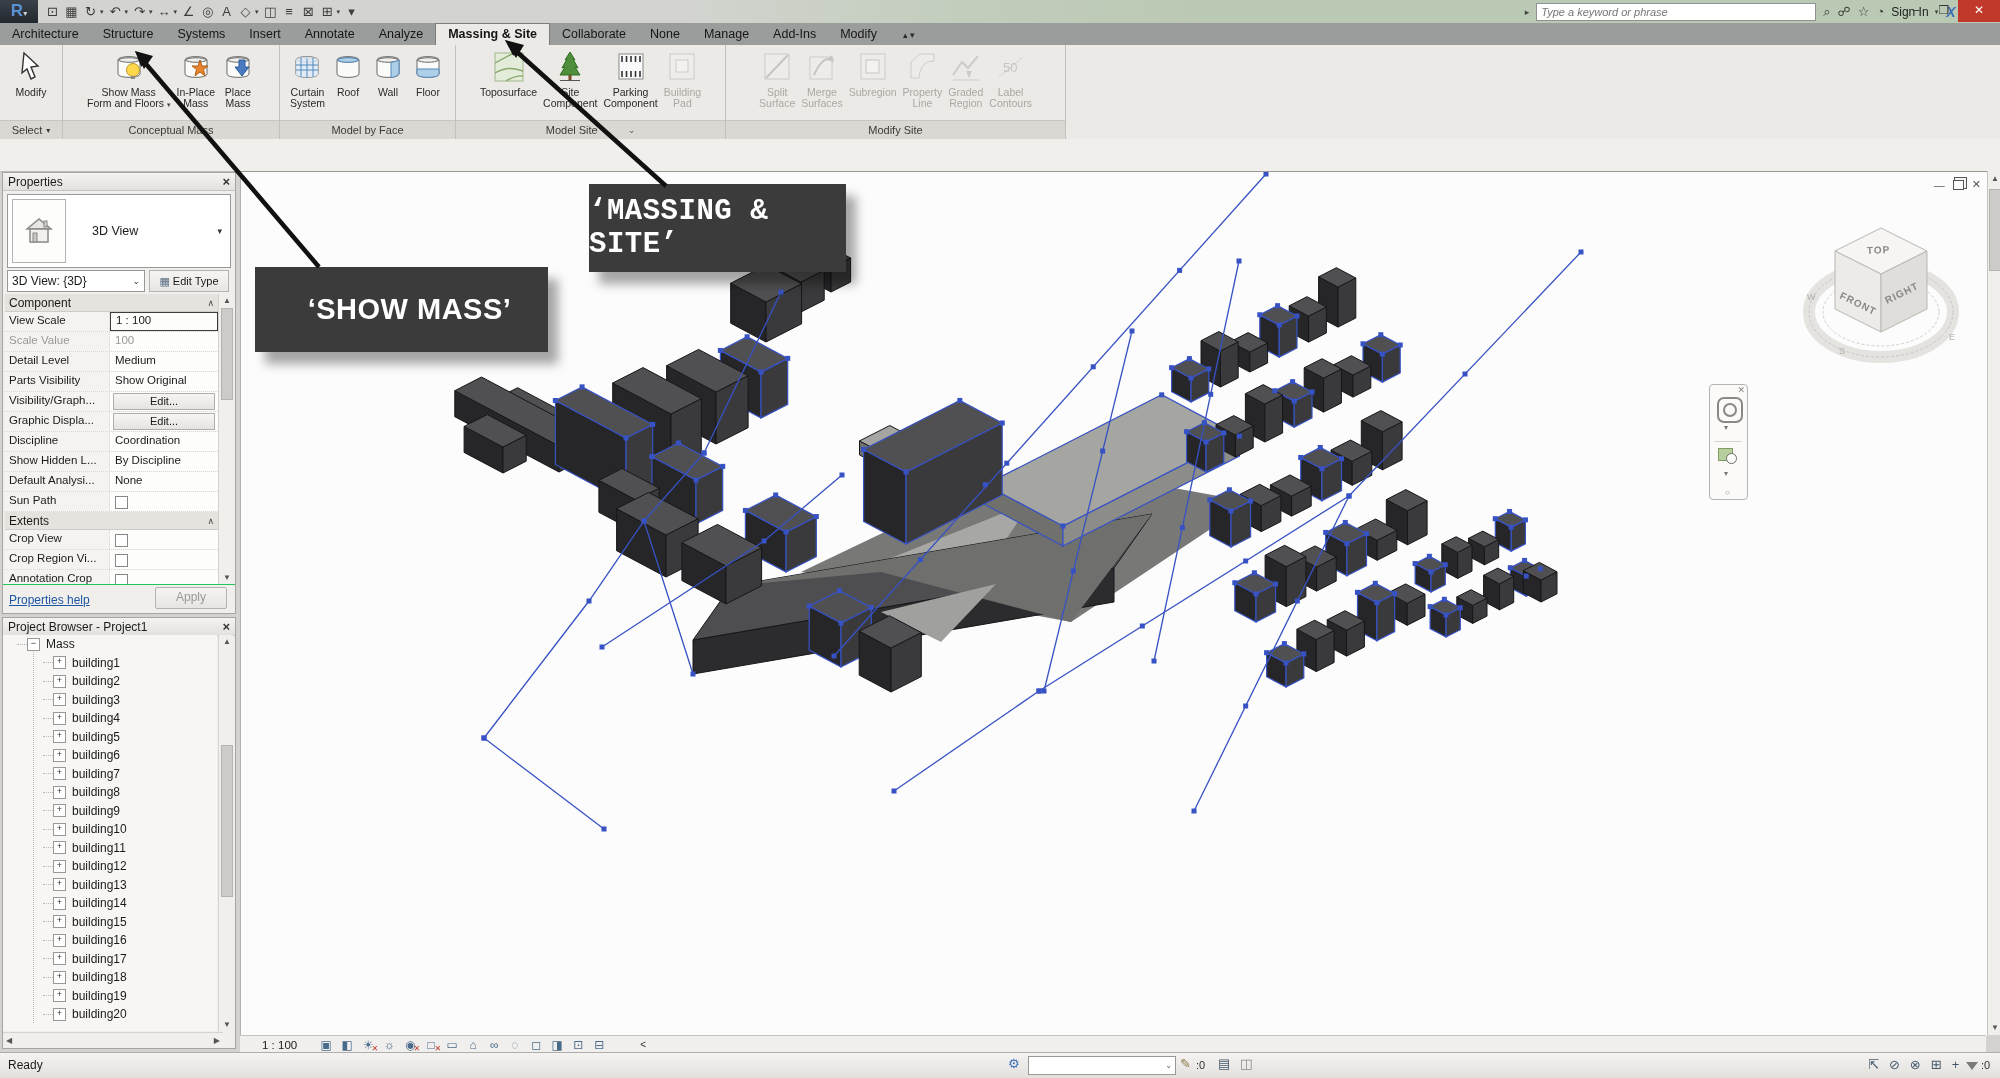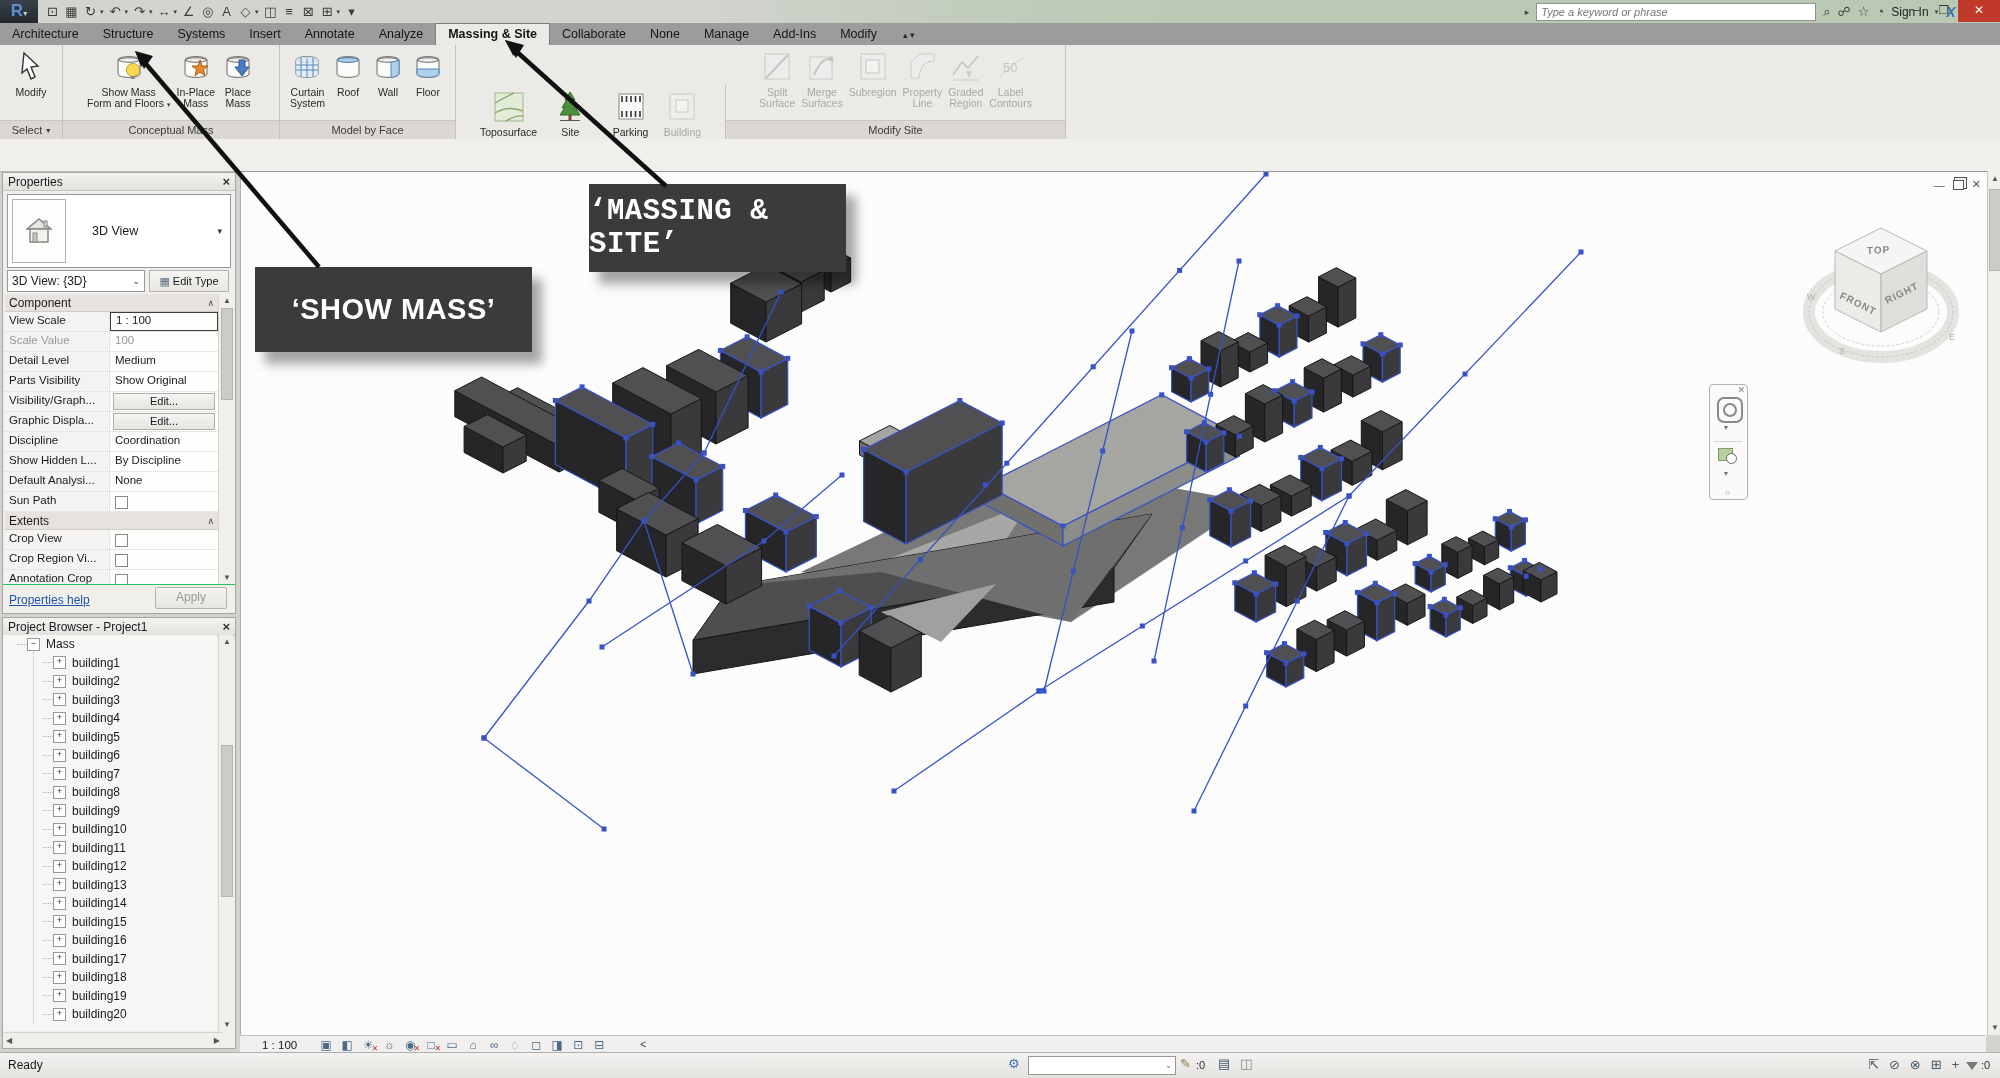--- a/index.html
+++ b/index.html
@@ -101,21 +101,21 @@
   #browser-hscroll{position:absolute;left:0;bottom:1px;width:214px;height:14px;background:#f0efec;border-top:1px solid #d5d3cf;display:flex;align-items:center;justify-content:space-between;padding:0 3px;}
   .sarrow{font-size:8px;color:#555;}
   .vthumb{position:absolute;left:2px;width:10px;background:#cdcbc7;border:1px solid #b5b3af;}
 
   
   #canvas{left:240px;top:171px;width:1746px;height:864px;background:#fcfcfc;border-top:1px solid #9a9896;border-left:1px solid #b5b3af;}
   #scene{position:absolute;left:0;top:0;}
   .callout{position:absolute;background:#3b3b3b;color:#fff;font-weight:bold;font-size:29px;
     display:flex;align-items:center;justify-content:center;box-shadow:10px 12px 10px rgba(0,0,0,.35);letter-spacing:.5px;}
   #callout-massing{left:348px;top:12px;width:257px;height:88px;font-family:Liberation Mono, monospace;}
-  #callout-showmass{left:14px;top:95px;width:277px;height:85px;}
+  #callout-showmass{left:14px;top:95px;width:277px;height:85px;padding-left:16px;}
   #win-mini-controls{position:absolute;right:6px;top:6px;display:flex;gap:8px;color:#555;font-size:11px;align-items:center;}
   .restore-sq{width:9px;height:8px;border:1px solid #555;box-shadow:2px -2px 0 -0px #f5f5f5,2px -2px 0 1px #555;}
   #navbar{position:absolute;left:1468px;top:212px;width:37px;height:114px;background:#fbfaf9;border:1px solid #b5b3af;border-radius:4px;}
   #navbar .nx{position:absolute;right:2px;top:0px;font-size:9px;color:#8a8886;}
   #navbar .wheel{position:absolute;left:7px;top:12px;width:22px;height:22px;border:2px solid #8a8886;border-radius:7px;}
   #navbar .wheel:after{content:"";position:absolute;left:4px;top:4px;width:10px;height:10px;border:2px solid #8a8886;border-radius:50%;}
   #navbar .ncaret{position:absolute;left:14px;font-size:8px;color:#777;}
   #navbar .ndiv{position:absolute;left:4px;top:56px;width:28px;border-top:1px solid #d5d3cf;}
   #navbar .zoomico{position:absolute;left:8px;top:63px;width:13px;height:11px;background:#b6cf9c;border:1px solid #7f9c62;}
   #navbar .zoomico:after{content:"";position:absolute;left:7px;top:4px;width:9px;height:9px;border:1.5px solid #6a6a68;border-radius:50%;background:#fdfdfc;}
@@ -294,21 +294,21 @@
   <path d="M6,11 C10,14 24,14 28,11 C24,8 10,8 6,11 Z" fill="#f0f0ee" stroke="#6a6a68"></path>
               <path d="M6,20 L28,20 L28,25 C28,29.5 6,29.5 6,25 Z" fill="#aecfe8" stroke="#5588bb"></path>
             </svg></div>
           <div class="rlabel">Floor</div>
         </div>
       </div>
       <div class="plabel">
         <span>Model by Face</span>
       </div>
     </div>
-    <div class="panel" style="width: 269px; margin-top: 40px;">
+    <div class="panel" style="width: 269px;">
       <div class="pbtns">
         <div class="rbtn">
           <div class="ricon"><svg width="34" height="36" viewBox="0 0 34 36">
               <rect x="3" y="4" width="28" height="28" fill="#e2ecd8" stroke="#a0b88c"></rect>
               <path d="M3,24 Q16,16 31,22 M3,14 Q12,9 22,4 M14,32 Q24,26 31,27" fill="none" stroke="#88a86c" stroke-width="1.4"></path>
             </svg></div>
           <div class="rlabel">Toposurface</div>
         </div>
         <div class="rbtn">
           <div class="ricon"><svg width="34" height="36" viewBox="0 0 34 36">

